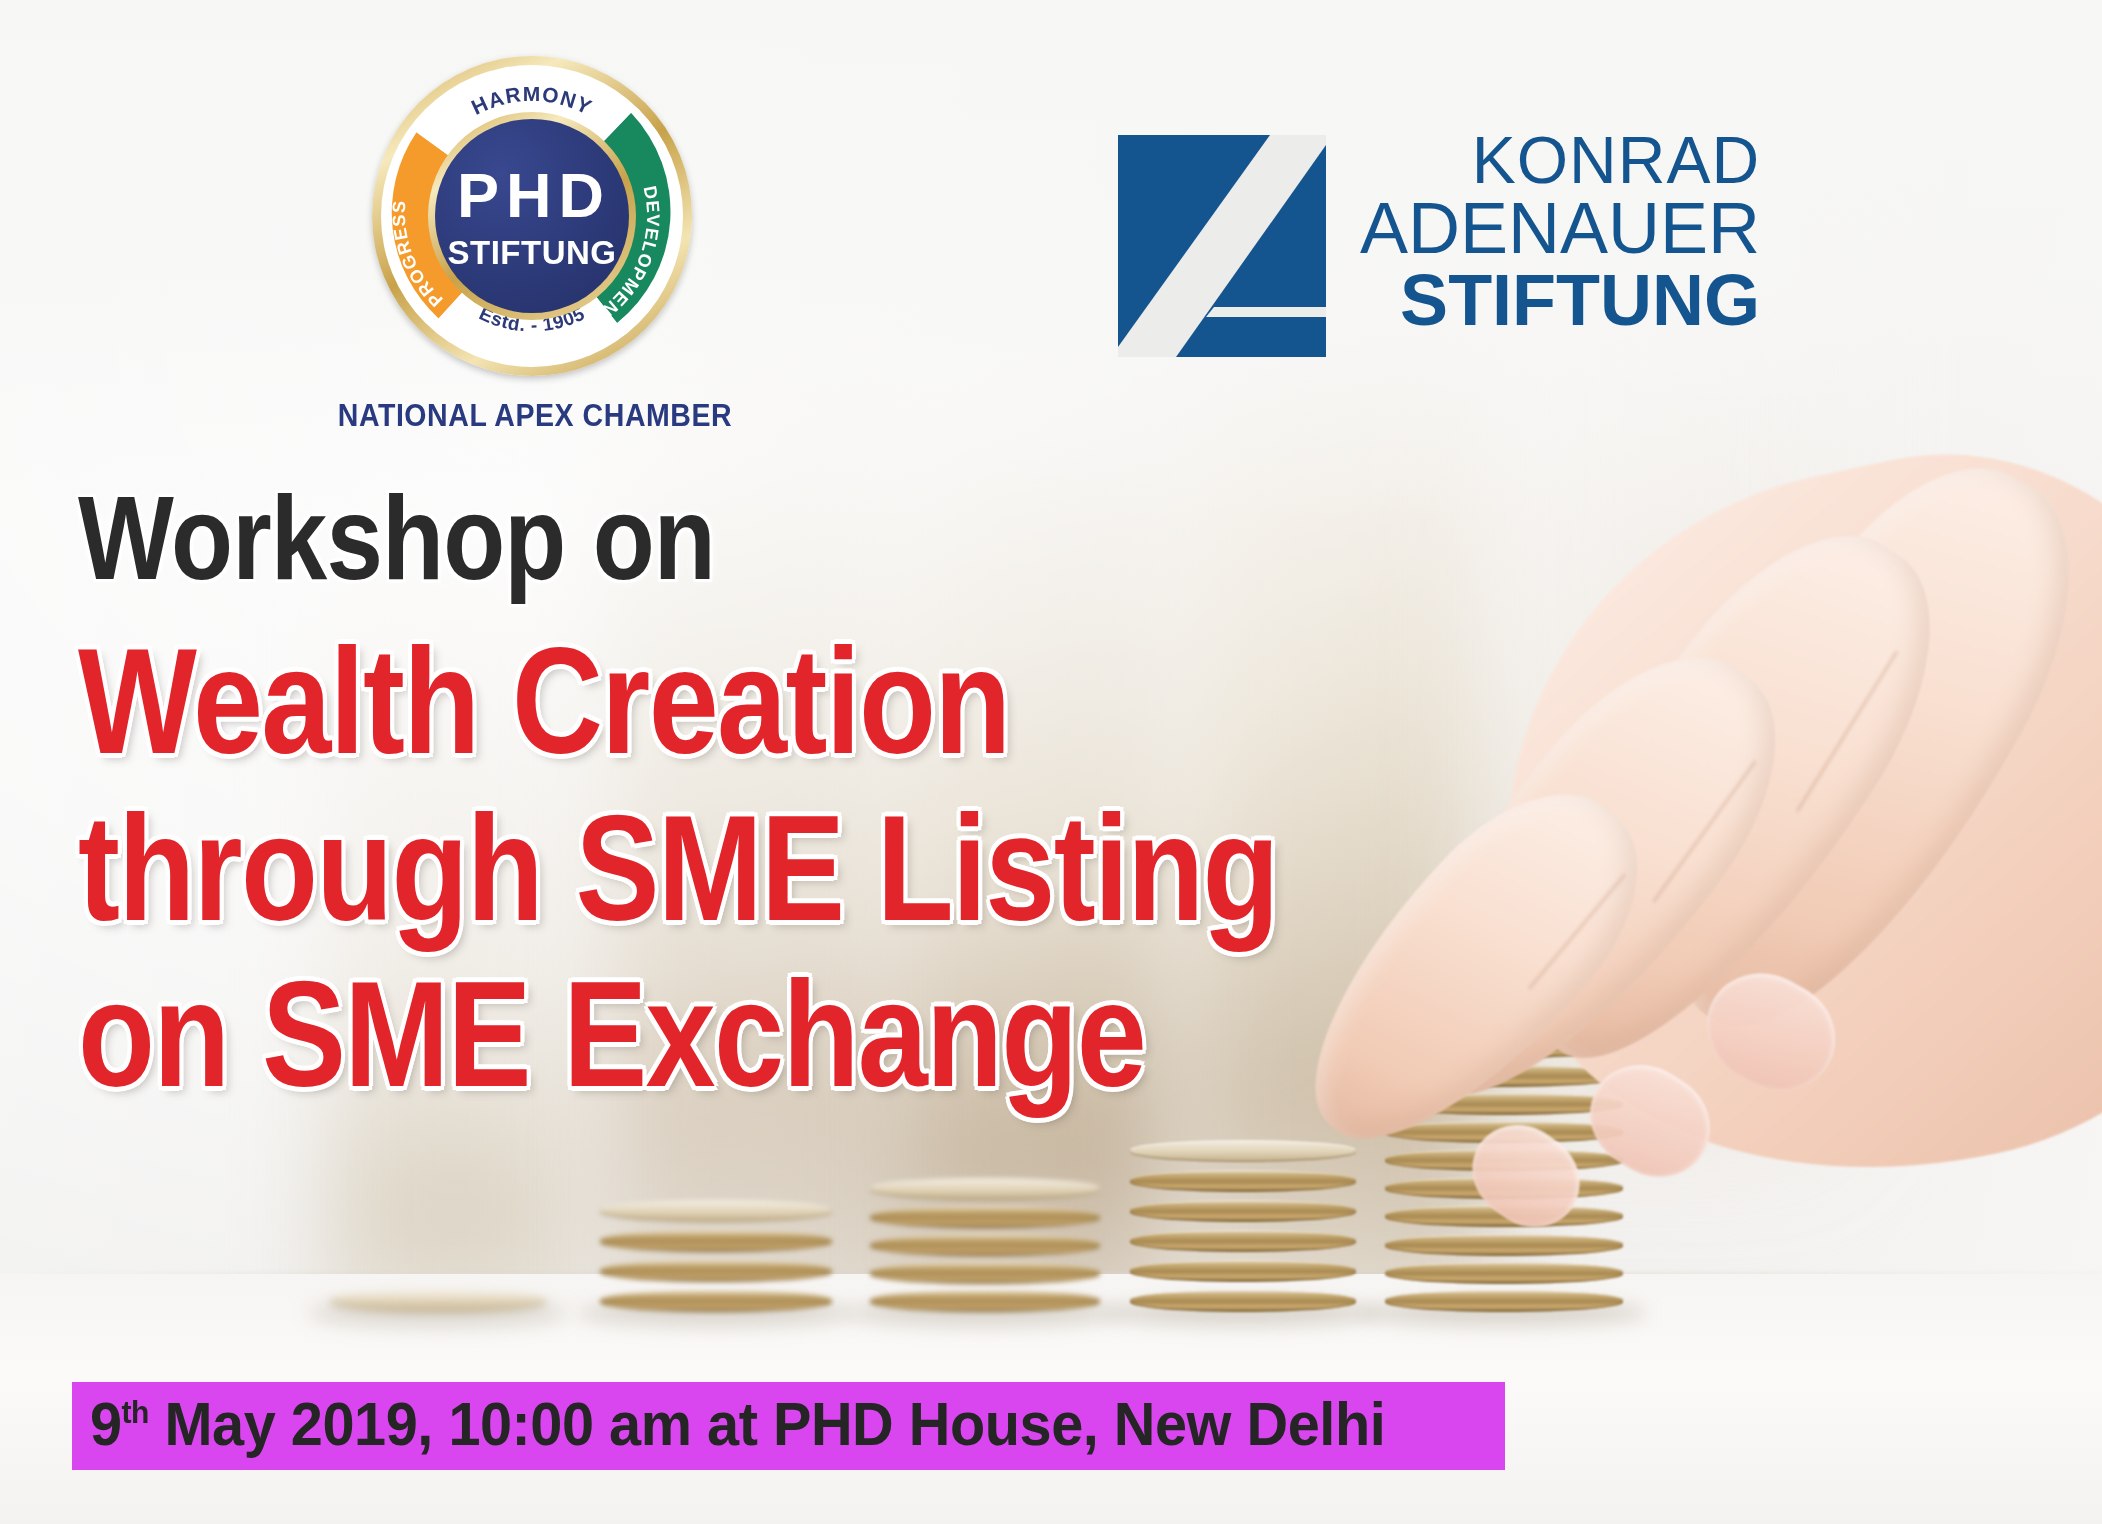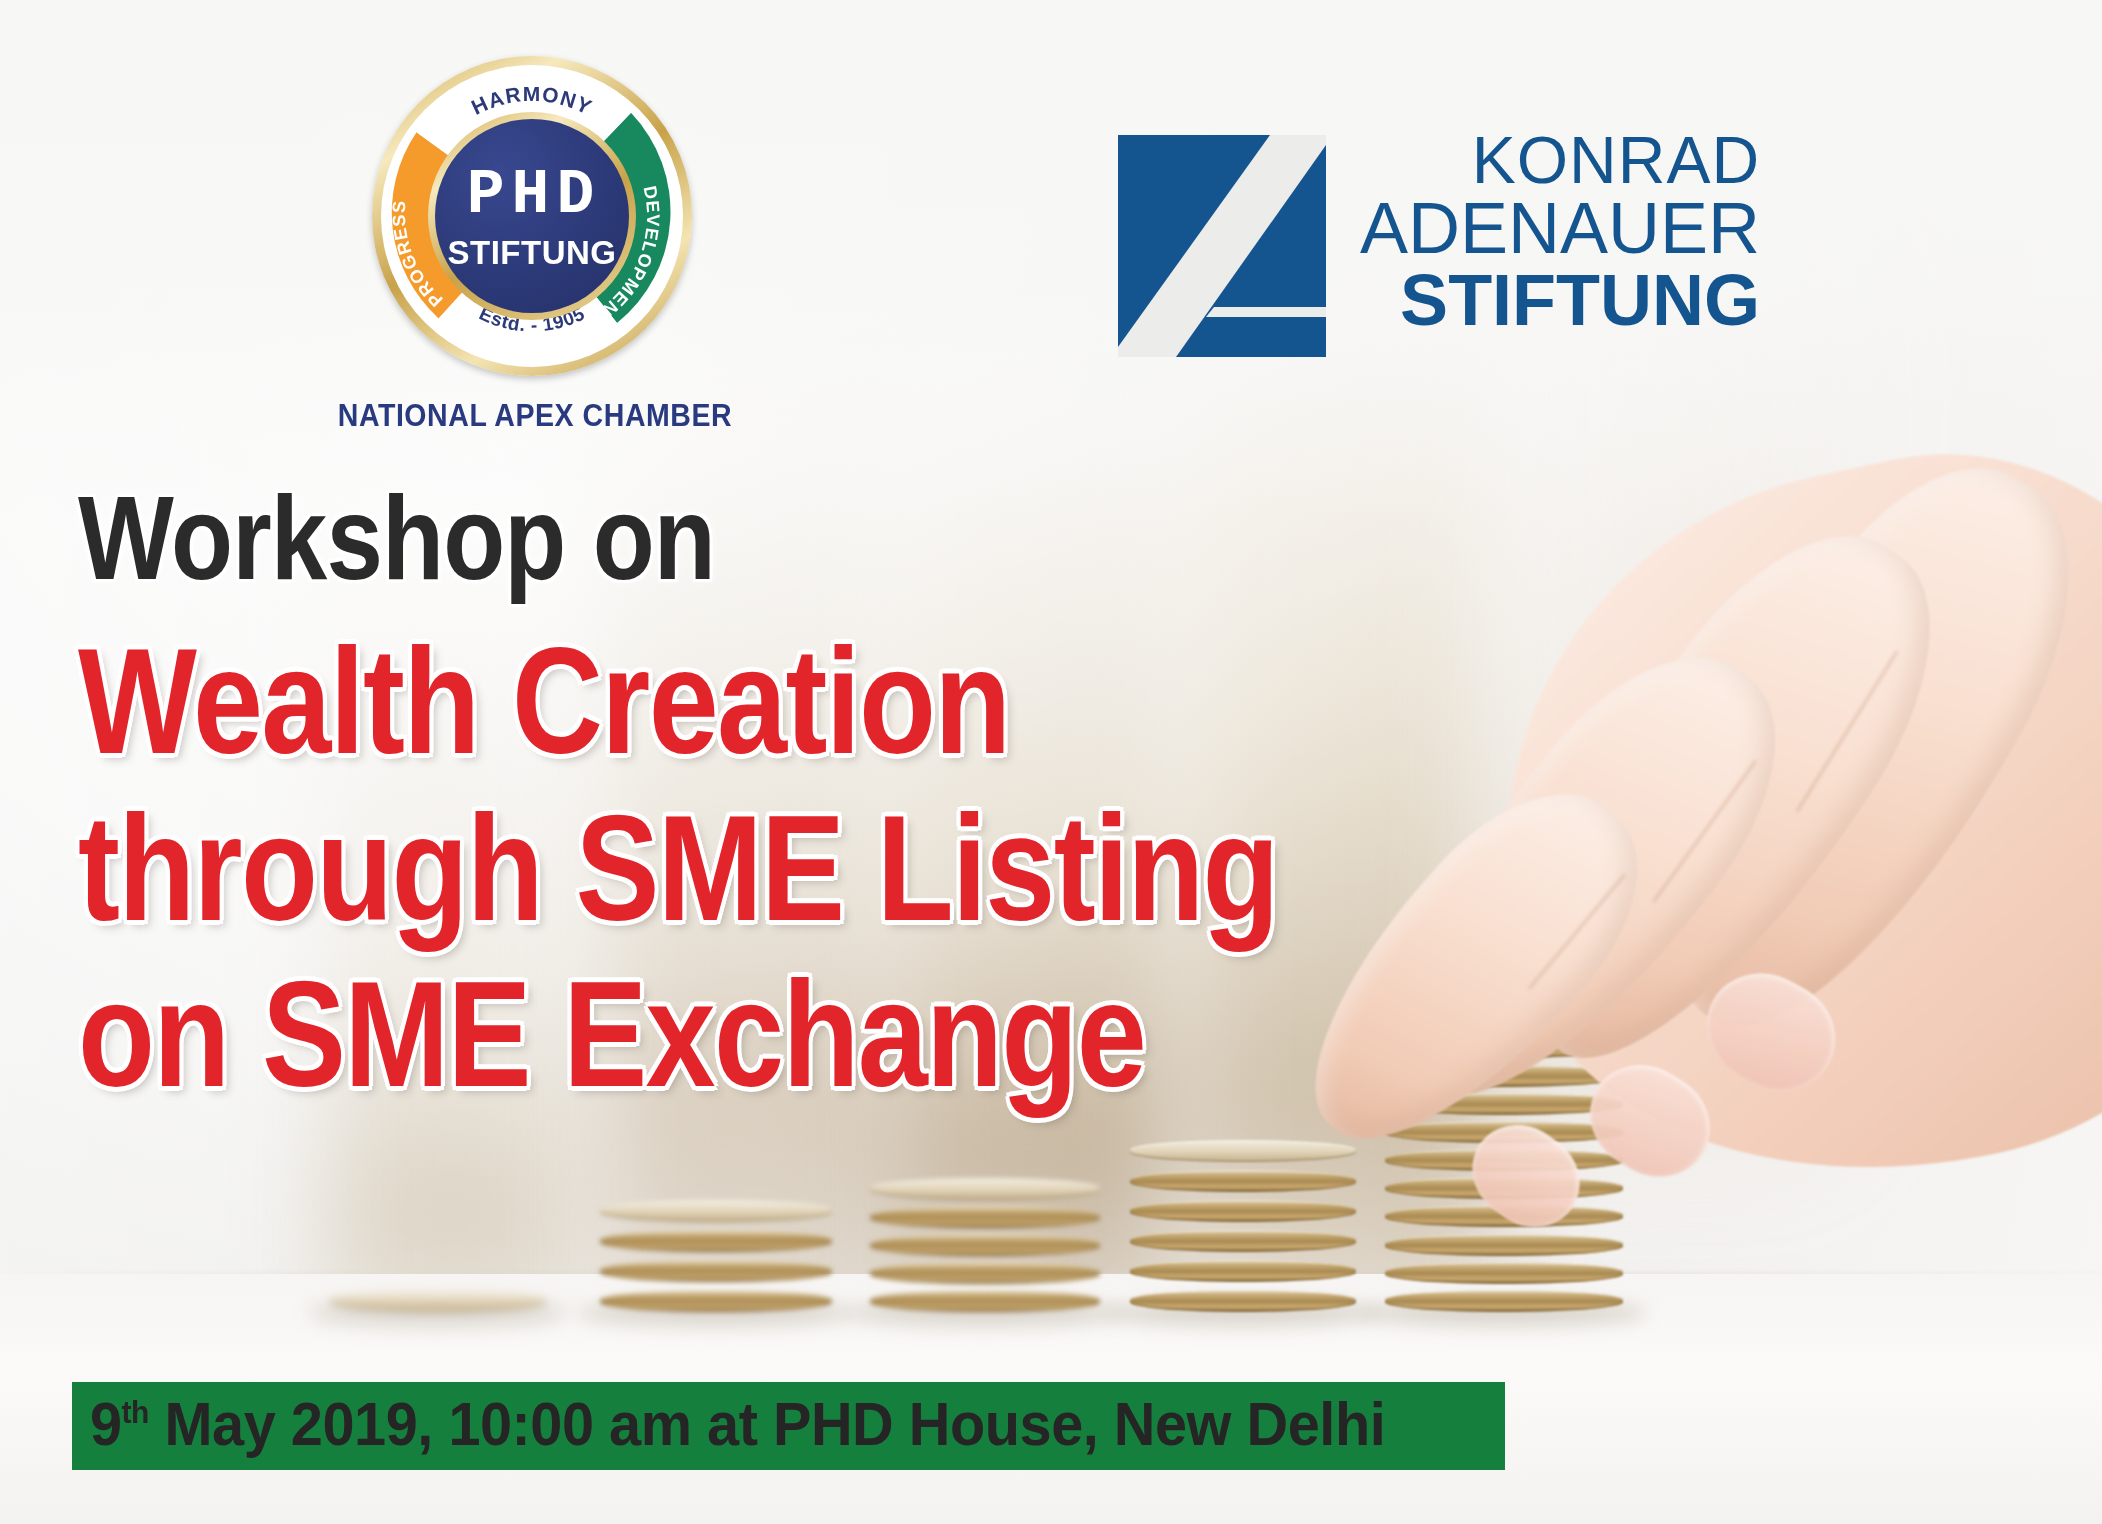--- a/index.html
+++ b/index.html
@@ -91,21 +91,21 @@
     box-shadow:0 3px 7px rgba(0,0,0,.22);
   }
   .phd-ring-white{position:absolute;inset:9px;border-radius:50%;background:#ffffff;overflow:hidden;}
   .arc{position:absolute;inset:0;}
   .phd-ring-inner-gold{position:absolute;inset:47px;border-radius:50%;background:linear-gradient(150deg,#cfa94f 0%,#f6e9bd 25%,#c8a24a 55%,#e9d69c 100%);}
   .phd-core{
     position:absolute;inset:54px;border-radius:50%;
     background:radial-gradient(circle at 34% 28%,#39488f 0%,#2c3a79 55%,#243066 100%);
     display:flex;flex-direction:column;align-items:center;justify-content:center;
   }
-  .phd-core .p1{color:#fff;font-weight:700;font-size:63px;letter-spacing:7px;line-height:1;margin-left:4px;font-family:Liberation Mono, monospace;}
+  .phd-core .p1{color:#fff;font-weight:700;font-size:63px;letter-spacing:7px;line-height:1;margin-left:4px;font-family:Liberation Sans, sans-serif;}
   .phd-core .p2{color:#fff;font-weight:700;font-size:33px;letter-spacing:.5px;line-height:1;margin-top:9px;font-family:"Liberation Sans",sans-serif;}
   .curve-text{position:absolute;inset:0;}
   .curve-text text{font-family:"Liberation Sans",sans-serif;font-weight:700;}
   .apex{
     position:absolute;left:300px;top:398px;width:470px;text-align:center;
     color:#2a3a80;font-weight:700;font-size:31px;letter-spacing:.6px;
     font-family:"Liberation Sans",sans-serif;
     transform:scaleX(.92);
   }
 
@@ -145,21 +145,21 @@
       -5px 0 0 #fff, 5px 0 0 #fff, 0 5px 0 #fff, 0 -5px 0 #fff,
       6px 6px 9px rgba(90,80,70,.30);
   }
   .r1{margin-top:26px;}
   .r2{margin-top:12px;}
   .r3{margin-top:12px;}
 
   
   .datebar{
     position:absolute;left:72px;top:1382px;
-    background:#15803d;
+    background:#d946ef;
     padding:9px 22px 13px 18px;
     display:inline-block;
   }
   .datebar .dtxt{
     font-family:"Liberation Sans",sans-serif;
     font-weight:700;font-size:62px;line-height:1.06;color:#252525;
     transform:scaleX(.93);transform-origin:left center;
     white-space:nowrap;
     letter-spacing:-.5px;
   }

